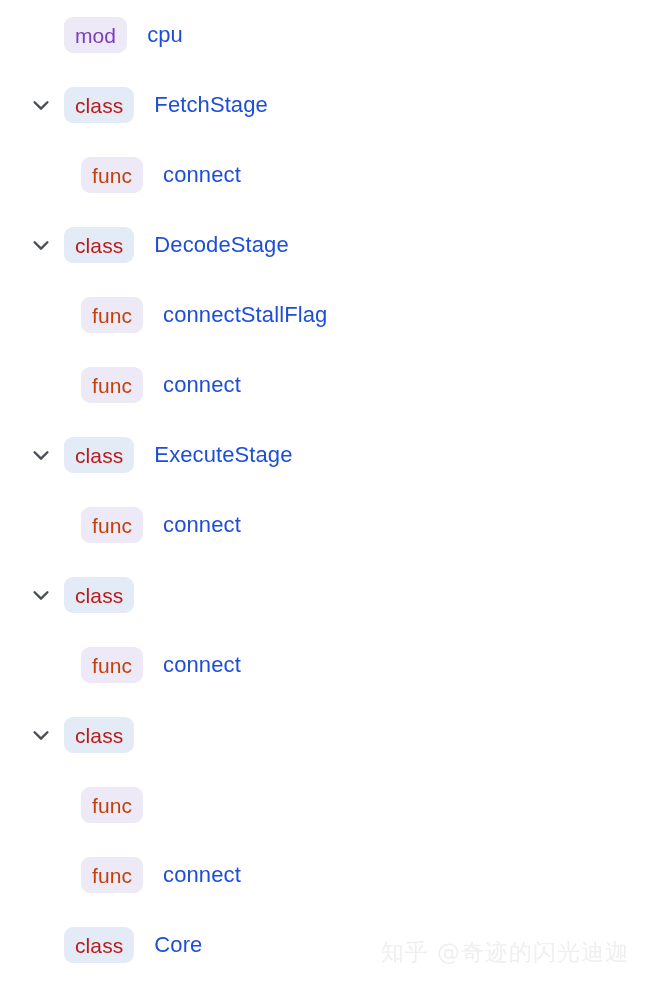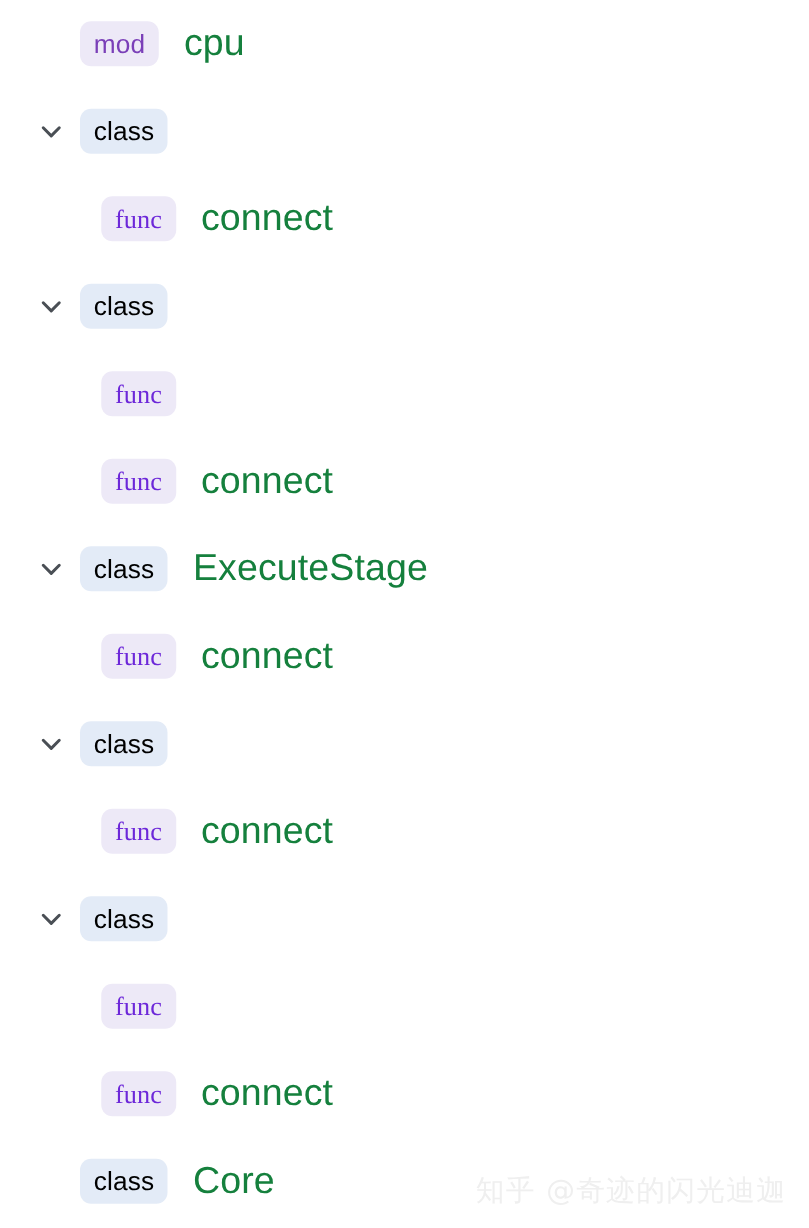--- a/index.html
+++ b/index.html
@@ -63,33 +63,32 @@
     letter-spacing: 0.1px;
     white-space: nowrap;
     box-sizing: border-box;
   }
   .badge.kind-mod {
     background: #ede9f7;
     color: #7a3fb8;
   }
   .badge.kind-func {
     background: #ede9f7;
-    color: #6d28d9;
-    font-family: Liberation Serif, serif;
+    color: #c2410c;
   }
   .badge.kind-class {
     background: #e3ebf7;
-    color: #000000;
+    color: #b91c1c;
   }
 
   .symbol-label {
     margin-left: 20px;
-    font-size: 30px;
+    font-size: 22px;
     font-weight: 300;
-    color: #15803d;
+    color: #1d4ed8;
     letter-spacing: 0.1px;
     white-space: nowrap;
     line-height: 1;
   }
 
   
   .depth-0 .badge-slot { margin-left: 0px; }
   .depth-1 .badge-slot { margin-left: 17px; }
   .badge-slot { display: inline-flex; align-items: center; }
 
@@ -120,45 +119,48 @@
       <span class="chevron-slot">
         <span class="chevron-icon">
           <svg viewBox="0 0 24 24" width="22" height="22" aria-hidden="true">
             <path d="M5 9 L12 16 L19 9" fill="none" stroke="#4a4f55" stroke-width="2.6" stroke-linecap="round" stroke-linejoin="round"></path>
           </svg>
         </span>
       </span>
       <span class="badge-slot">
         <span class="badge kind-class">class</span>
       </span>
+      <span class="symbol-label">FetchStage</span>
     </div>
     <div class="outline-row depth-1" style="top: 140px;">
       <span class="chevron-slot empty"></span>
       <span class="badge-slot">
         <span class="badge kind-func">func</span>
       </span>
       <span class="symbol-label">connect</span>
     </div>
     <div class="outline-row depth-0" style="top: 210px;">
       <span class="chevron-slot">
         <span class="chevron-icon">
           <svg viewBox="0 0 24 24" width="22" height="22" aria-hidden="true">
             <path d="M5 9 L12 16 L19 9" fill="none" stroke="#4a4f55" stroke-width="2.6" stroke-linecap="round" stroke-linejoin="round"></path>
           </svg>
         </span>
       </span>
       <span class="badge-slot">
         <span class="badge kind-class">class</span>
       </span>
+      <span class="symbol-label">DecodeStage</span>
     </div>
     <div class="outline-row depth-1" style="top: 280px;">
       <span class="chevron-slot empty"></span>
       <span class="badge-slot">
         <span class="badge kind-func">func</span>
       </span>
+      <span class="symbol-label">connectStallFlag</span>
     </div>
     <div class="outline-row depth-1" style="top: 350px;">
       <span class="chevron-slot empty"></span>
       <span class="badge-slot">
         <span class="badge kind-func">func</span>
       </span>
       <span class="symbol-label">connect</span>
     </div>
     <div class="outline-row depth-0" style="top: 420px;">
       <span class="chevron-slot">

